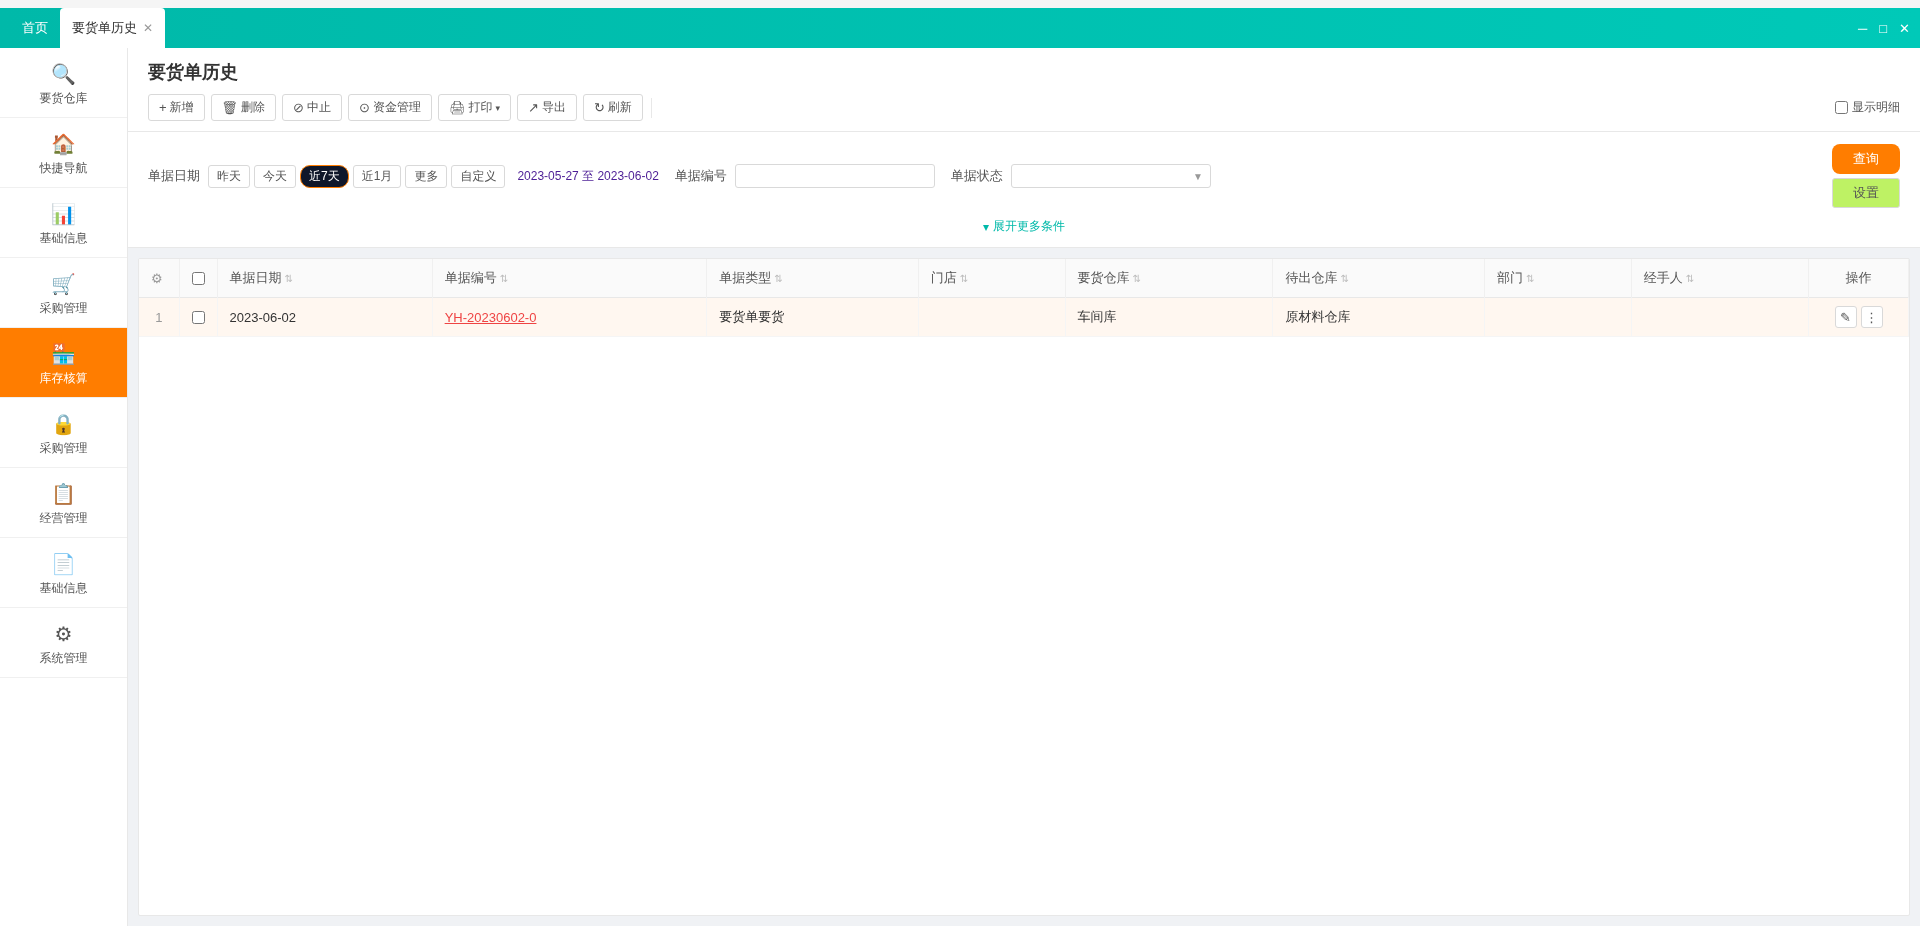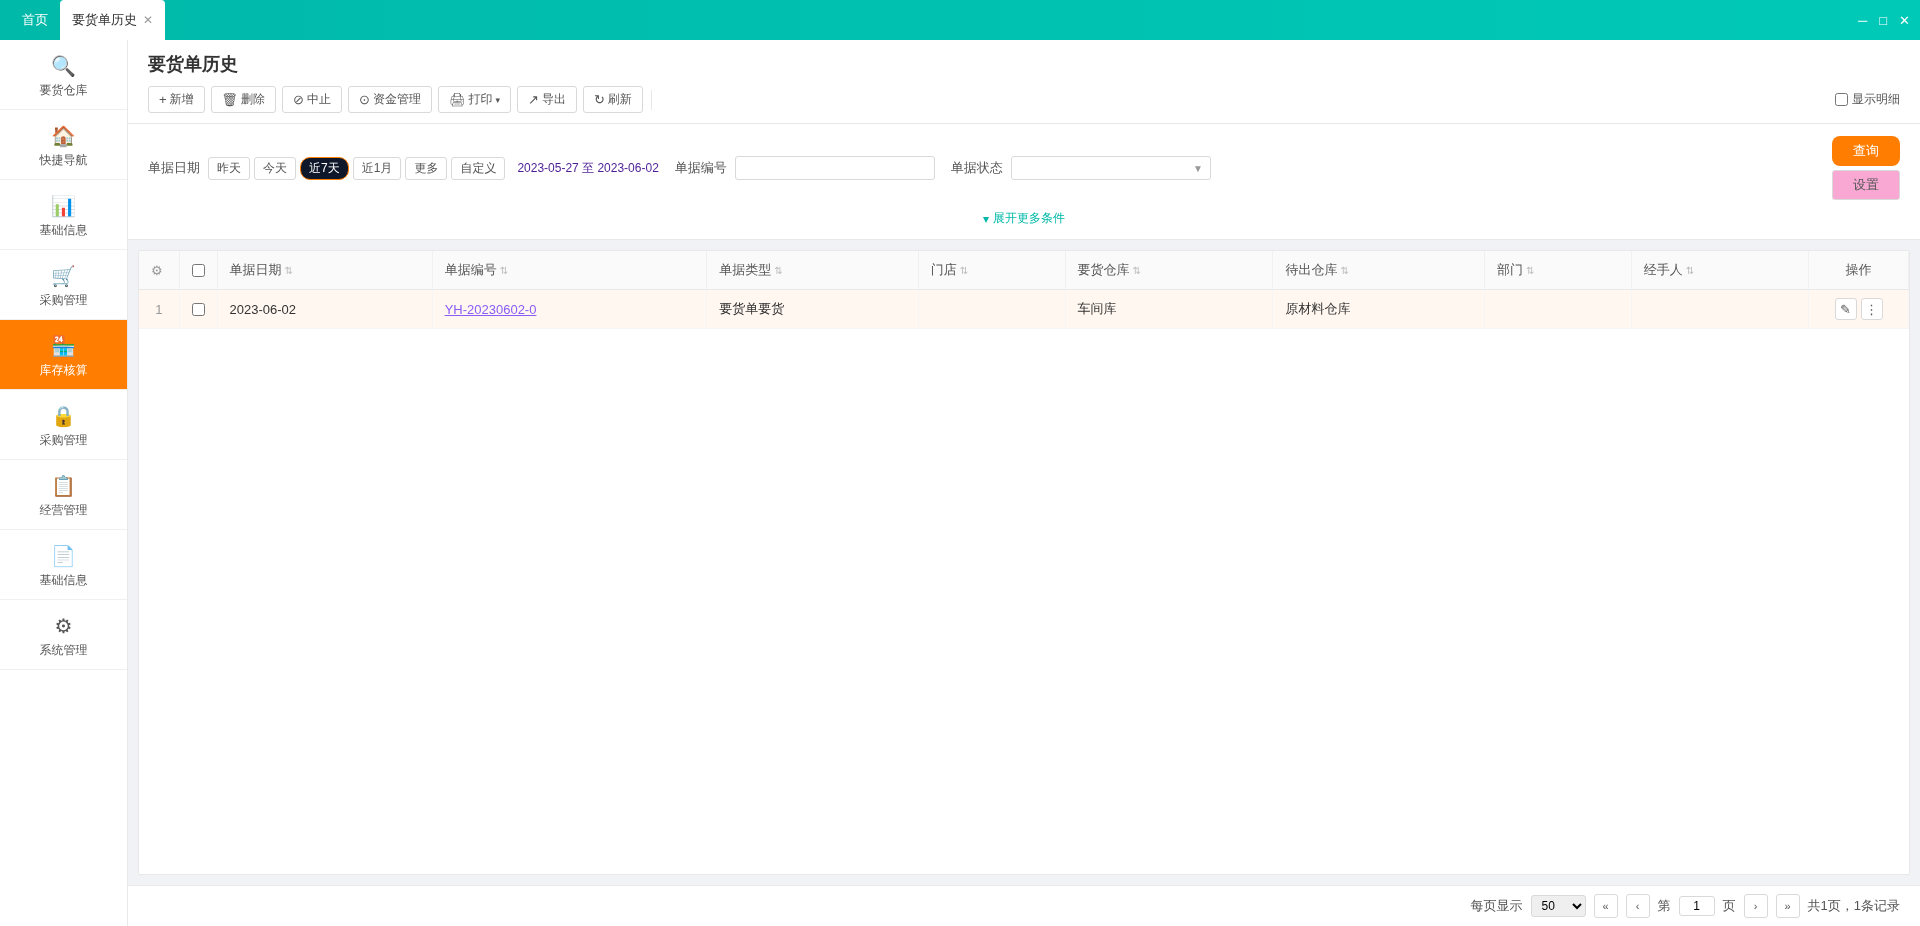--- a/index.html
+++ b/index.html
@@ -7,20 +7,21 @@
 
     
     .top-bar {
       height: 40px;
       background: linear-gradient(to right, #00b9a9, #00c9b8);
       display: flex;
       align-items: center;
       padding: 0 10px;
       color: white;
       flex-shrink: 0;
+      margin-top: 8px;
     }
     .top-bar .tab {
       height: 40px;
       display: flex;
       align-items: center;
       padding: 0 12px;
       cursor: pointer;
       font-size: 13px;
       color: rgba(255,255,255,0.85);
     }
@@ -230,21 +231,21 @@
     .query-btn {
       background: #ff7d00;
       border: none;
       border-radius: 8px;
       color: white;
       padding: 6px 20px;
       cursor: pointer;
       font-size: 13px;
     }
     .set-btn {
-      background: #f9a8d4;
+      background: #bef264;
       border: 1px solid #d9d9d9;
       border-radius: 3px;
       color: #555;
       padding: 5px 20px;
       cursor: pointer;
       font-size: 13px;
     }
 
     
     .table-area {
@@ -276,21 +277,21 @@
     th .sort-icon { color: #bbb; font-size: 10px; margin-left: 3px; }
     td {
       padding: 8px 12px;
       border-bottom: 1px solid #f5f5f5;
       border-right: 1px solid #f5f5f5;
       color: #333;
       white-space: nowrap;
     }
     tr.row-highlight { background: #fff7f0; }
     .row-number { color: #999; text-align: center; }
-    .row-link { color: #8b5cf6; cursor: pointer; text-decoration: underline; }
+    .row-link { color: #ef4444; cursor: pointer; text-decoration: underline; }
     .row-actions { display: flex; gap: 4px; }
     .row-action-btn {
       width: 22px; height: 22px;
       border: 1px solid #d9d9d9;
       border-radius: 3px;
       display: flex; align-items: center; justify-content: center;
       cursor: pointer;
       font-size: 13px;
       background: white;
       color: #555;
@@ -559,31 +560,15 @@
                 <button class="row-action-btn" title="编辑">✎</button>
                 <button class="row-action-btn" title="明细">⋮</button>
               </div>
             </td>
           </tr>
         </tbody>
       </table>
     </div>
 
 
-    <div class="pagination">
-      <span>每页显示</span>
-      <select>
-        <option value="50" selected="">50</option>
-        <option value="100">100</option>
-        <option value="200">200</option>
-      </select>
-      <button class="page-btn">«</button>
-      <button class="page-btn">‹</button>
-      <span>第</span>
-      <input type="text" value="1" style="">
-      <span>页</span>
-      <button class="page-btn">›</button>
-      <button class="page-btn">»</button>
-      <span>共1页，1条记录</span>
-    </div>
 
   </div>
 </div>
 
 </body></html>

